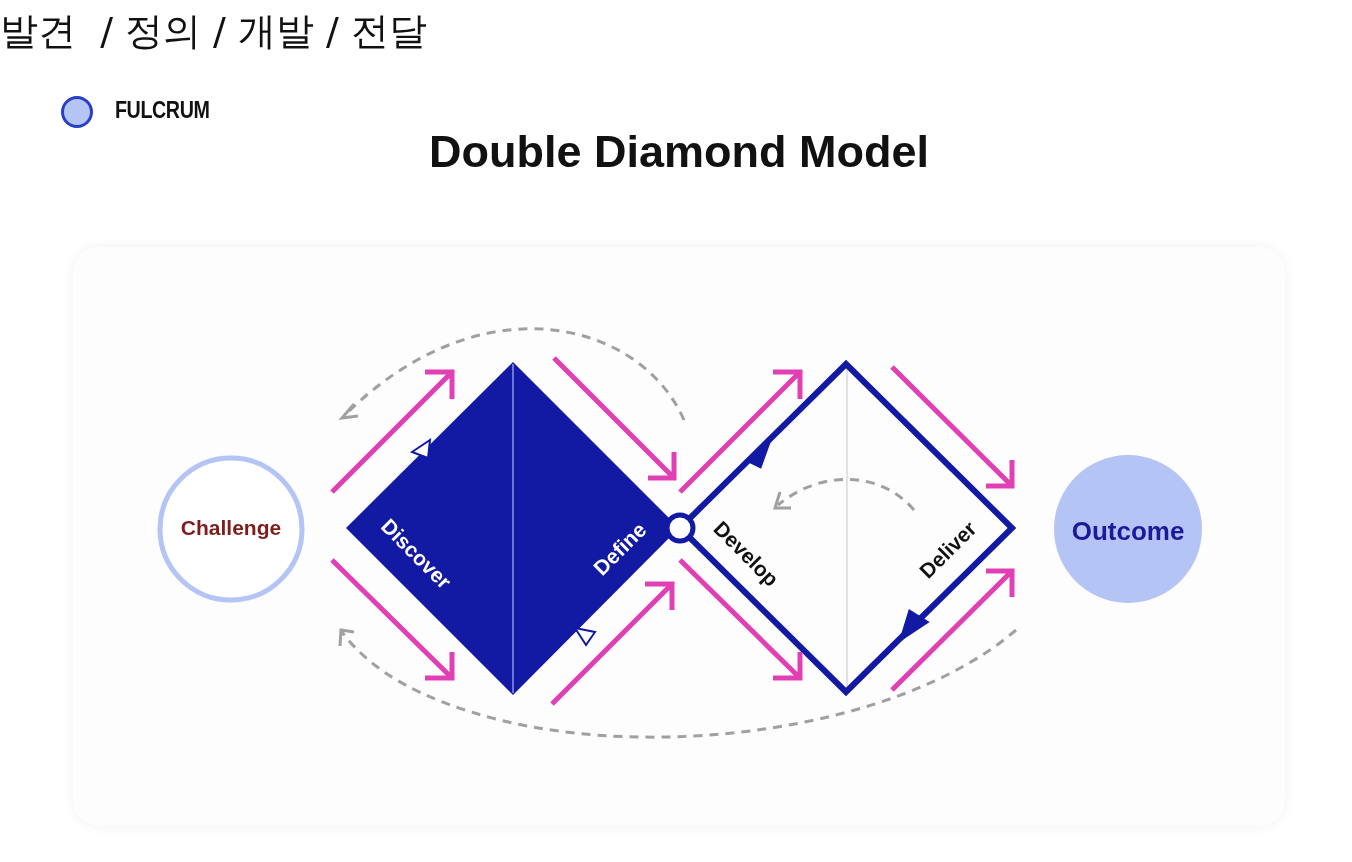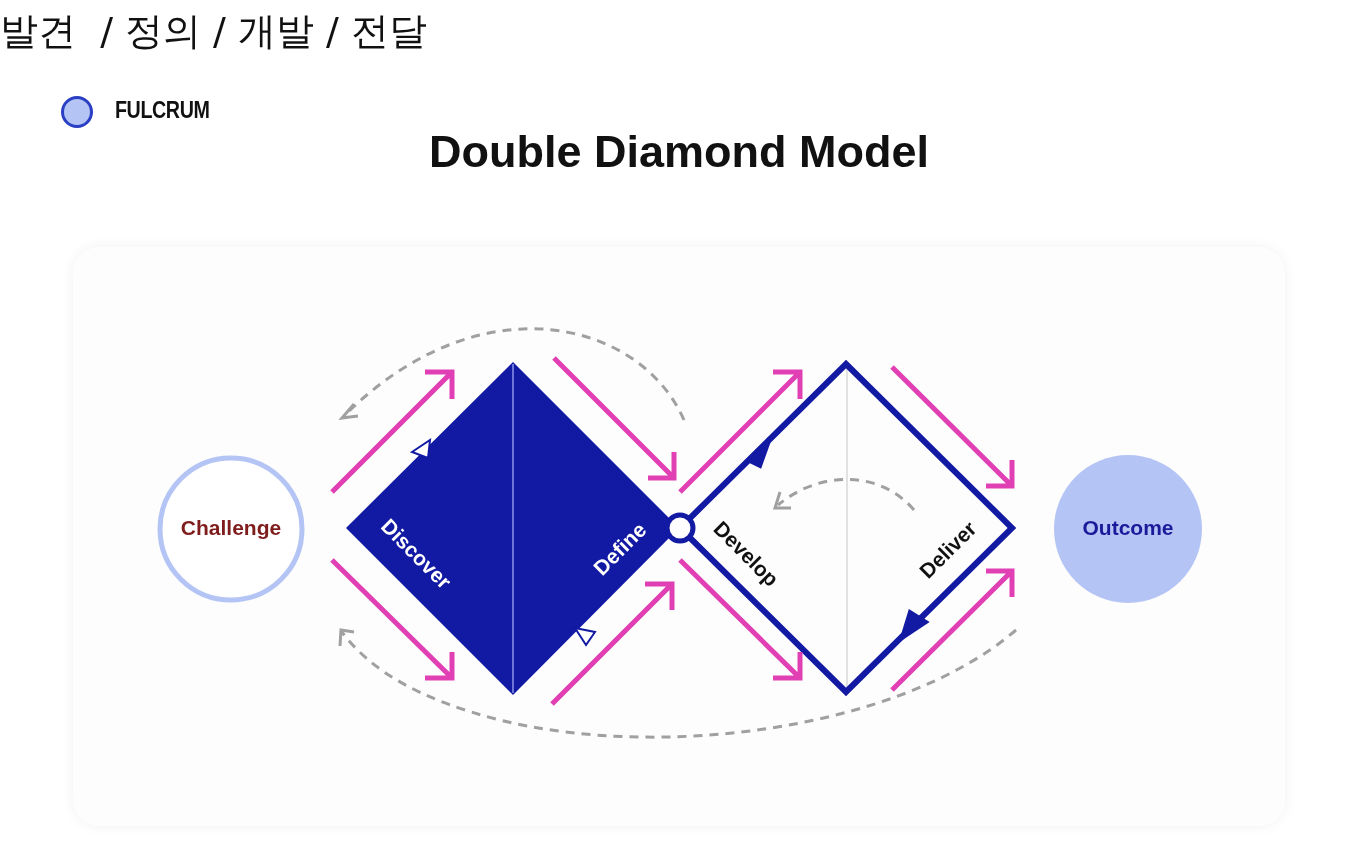--- a/index.html
+++ b/index.html
@@ -99,18 +99,18 @@
     <path d="M552,704 L672,584 M645,584 L672,584 L672,610"></path>
 
     <path d="M680,492 L800,372 M773,372 L800,372 L800,399"></path>
     <path d="M680,560 L800,678 M800,652 L800,678 L773,678"></path>
     <path d="M892,367 L1012,486 M1012,460 L1012,486 L986,486"></path>
     <path d="M892,690 L1012,571 M986,571 L1012,571 L1012,597"></path>
   </g>
 </svg>
 
 <div class="lbl" style="position:absolute;left:160px;top:516px;width:142px;text-align:center;font-size:21px;color:#7f1d1d;">Challenge</div>
-<div class="lbl" style="position:absolute;left:1054px;top:516px;width:148px;text-align:center;font-size:21px;color:#1a1a9a;">Outcome</div>
+<div class="lbl" style="position:absolute;left:1054px;top:516px;width:148px;text-align:center;font-size:26px;color:#1a1a9a;">Outcome</div>
 
 <div class="lbl" style="position:absolute;left:366px;top:542px;font-size:21px;color:#ffffff;transform:rotate(45deg);transform-origin:center;width:100px;text-align:center;">Discover</div>
 <div class="lbl" style="position:absolute;left:570px;top:537px;font-size:21px;color:#ffffff;transform:rotate(-45deg);transform-origin:center;width:100px;text-align:center;">Define</div>
 <div class="lbl" style="position:absolute;left:696px;top:542px;font-size:21px;color:#111111;transform:rotate(45deg);transform-origin:center;width:100px;text-align:center;">Develop</div>
 <div class="lbl" style="position:absolute;left:898px;top:538px;font-size:21px;color:#111111;transform:rotate(-45deg);transform-origin:center;width:100px;text-align:center;">Deliver</div>
 
 </body></html>

